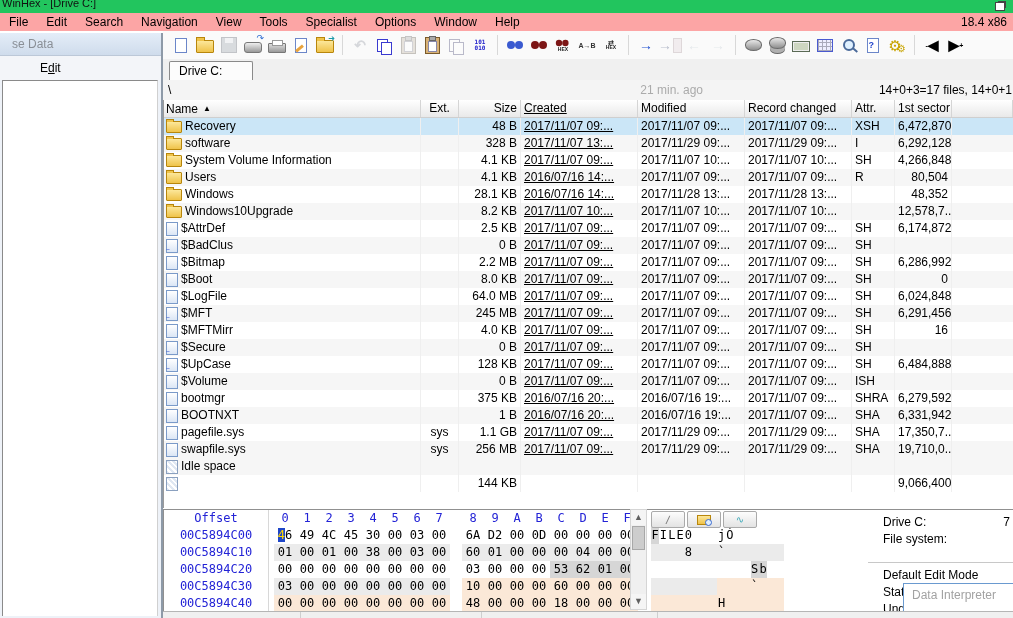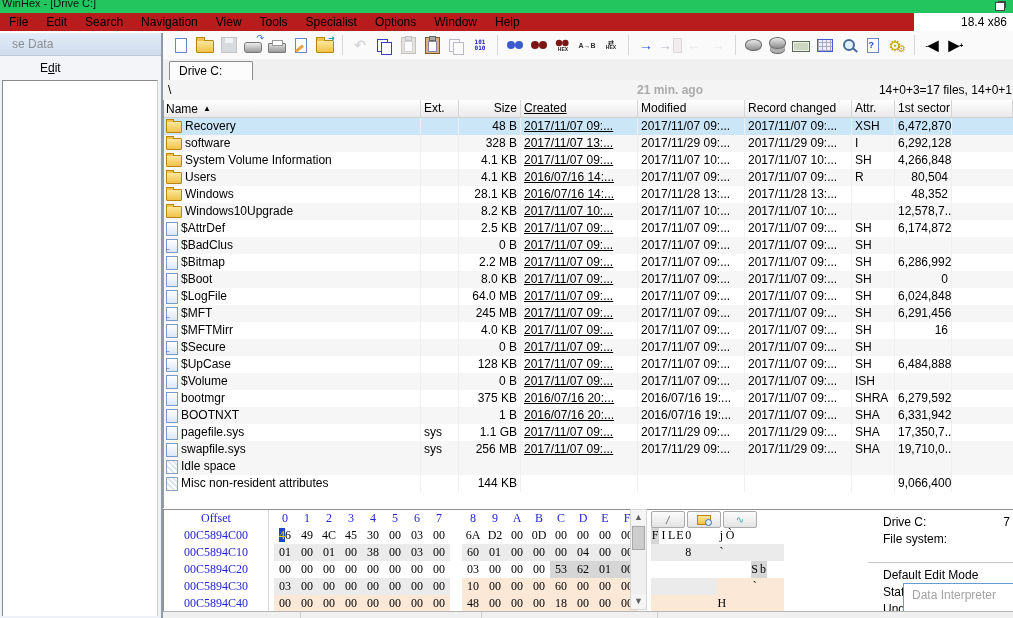--- a/index.html
+++ b/index.html
@@ -2,21 +2,21 @@
 <html><head>
 <meta charset="utf-8">
 <style>
   html,body{margin:0;padding:0;background:#fff;}
   #win{position:relative;width:1013px;height:618px;overflow:hidden;background:#fff;
        font-family:"Liberation Sans",sans-serif;font-size:12px;color:#000;}
   
   #titlebar{position:absolute;left:0;top:0;width:1013px;height:13px;background:#22c55e;overflow:hidden;}
   #titletext{position:absolute;left:2px;top:-3px;font-size:11px;color:#111;}
   #restore-ic{position:absolute;right:8px;top:2px;width:8px;height:7px;border:1px solid #444;background:#fff;box-shadow:2px -2px 0 -1px #444;}
-  #menubar{position:absolute;left:0;top:13px;width:914px;height:18px;background:#b91c1c;display:flex;align-items:center;}
+  #menubar{position:absolute;left:0;top:13px;width:1013px;height:18px;background:#fca5a5;display:flex;align-items:center;}
   .mitem{padding:0 9px;height:18px;line-height:18px;cursor:default;}
   #version{position:absolute;right:6px;top:0;height:18px;line-height:18px;color:#000;}
   
   #sidebar{position:absolute;left:0;top:33px;width:161px;height:585px;background:#eef2f8;border-right:2px solid #8e9aa8;}
   #sb-title{height:22px;line-height:22px;background:linear-gradient(#e4edf8,#cfdcec);color:#8a8f96;padding-left:12px;border-bottom:1px solid #bcc8d8;}
   #sb-menu{height:24px;line-height:24px;background:#f3f5f9;}
   #sb-edit{display:inline-block;margin-left:36px;padding:0 4px;}
   #sb-edit .accel{text-decoration:underline;}
   #sb-body{position:absolute;left:2px;top:47px;right:3px;bottom:2px;background:#fff;border:1px solid #8a8a8a;border-right-color:#d0d0d0;border-bottom:none;}
   
@@ -61,49 +61,49 @@
   .shape-mag{width:8px;height:8px;border:2px solid #4a6a9a;border-radius:50%;background:#dff0ff;position:relative;}
   .shape-mag::after{content:"";position:absolute;left:7px;top:8px;width:6px;height:2px;background:#4a6a9a;transform:rotate(40deg);}
   .gear{color:#c8a400;font-size:15px;line-height:15px;}
   .gear.sm{font-size:10px;margin-left:-5px;margin-top:6px;}
   .pm{font-size:7px;font-weight:bold;vertical-align:top;}
   
   #tabstrip{position:absolute;left:163px;top:59px;width:850px;height:21px;background:#f0f0f0;border-bottom:1px solid #9a9a9a;}
   #tab-drive{position:absolute;left:6px;top:2px;width:84px;height:19px;line-height:18px;background:#fcfcfc;border:1px solid #8a8a8a;border-bottom:none;border-radius:2px 2px 0 0;padding-left:9px;box-sizing:border-box;}
   #pathbar{position:absolute;left:163px;top:80px;width:850px;height:20px;background:#f4f4f4;border-bottom:1px solid #b8b8b8;}
   #pb-path{position:absolute;left:5px;top:0;line-height:20px;color:#000;}
-  #pb-age{position:absolute;left:0;right:310px;text-align:right;line-height:20px;color:#ababab;font-weight:bold;}
+  #pb-age{position:absolute;left:0;right:310px;text-align:right;line-height:20px;color:#ababab;}
   #pb-count{position:absolute;right:1px;top:0;line-height:20px;color:#000;white-space:nowrap;}
   
   #ftable{position:absolute;left:163px;top:100px;width:850px;height:408px;background:#fff;border-left:1px solid #9a9a9a;box-sizing:border-box;}
   #fhead{display:flex;height:17px;background:linear-gradient(#ffffff,#e9e9e9);border-bottom:1px solid #cfcfcf;}
   #fhead .c{border-right:1px solid #d5d5d5;font-size:12px;line-height:16px;}
   .frow{display:flex;height:17px;line-height:17px;background:#fff;}
   .frow.alt{background:#f6f6f6;}
   .frow.sel{background:#cbe6f7;}
   .c{box-sizing:border-box;padding:0 3px;white-space:nowrap;overflow:hidden;flex:none;border-right:1px solid #efefef;}
   .c.cname{width:257px;display:flex;align-items:center;gap:3px;padding-left:2px;}
-  .c.cext{width:38px;}
+  .c.cext{width:38px;text-align:center;}
   .c.csize{width:62px;text-align:right;}
   .c.cdate{width:117px;text-decoration:underline;}
   .c.cdate2{width:107px;}
   .c.cattr{width:43px;}
   .c.csect{width:57px;text-align:right;}
   .c.cfill{flex:1;border-right:none;}
   .sorta{font-size:8px;margin-left:2px;}
   .fsuffix{color:#9a9a9a;}
   .fico{flex:none;display:inline-block;position:relative;}
   .fico.folder{width:14px;height:10px;background:linear-gradient(#fce79a,#efc34a);border:1px solid #b8860b;border-radius:1px;margin-top:1px;}
   .fico.folder::before{content:"";position:absolute;left:-1px;top:-3px;width:6px;height:2px;background:#efc34a;border:1px solid #b8860b;border-bottom:none;}
   .fico.file,.fico.filedot{width:10px;height:12px;background:linear-gradient(#fff,#dbe6f5);border:1px solid #7a9ac9;}
   .fico.filedot::after{content:"...";position:absolute;left:-1px;bottom:-4px;color:#2244cc;font-size:7px;letter-spacing:-1px;}
   .fico.hatch{width:10px;height:12px;border:1px solid #8aa0bf;background:repeating-linear-gradient(45deg,#dfe7f2 0 2px,#ffffff 2px 4px);}
   
   #hexpanel{position:absolute;left:163px;top:509px;width:650px;height:102px;background:#fff;border-top:1px solid #909090;border-left:1px solid #909090;box-sizing:border-box;font-family:"DejaVu Sans Mono",monospace;font-size:12px;}
-  .hrow{display:flex;height:17px;line-height:17px;white-space:pre;font-family:Liberation Serif, serif;}
+  .hrow{display:flex;height:17px;line-height:17px;white-space:pre;}
   .hoff{width:104px;text-align:center;color:#2323d6;flex:none;border-right:1px solid #d8d8d8;}
   .hbytes{display:flex;padding-left:5px;flex:none;}
   .hb{width:22px;text-align:center;flex:none;}
   .hb.gap{margin-left:12px;}
   .hb.g,.ha.g{background:#ebebeb;}
   .hb.d,.ha.d{background:#d6d6d6;}
   .hb.p,.ha.p{background:#fbe8d7;}
   .selnib{background:#1e46c8;color:#ffd700;}
   #hhead .hoff,#hhead .hb{color:#2323d6;}
   .hascii{display:flex;margin-left:13px;flex:none;}
@@ -592,21 +592,20 @@
           <span class="c cdate"></span>
           <span class="c cdate2"></span>
           <span class="c cdate2"></span>
           <span class="c cattr"></span>
           <span class="c csect"></span>
           <span class="c cfill"></span>
         </div>
         <div class="frow">
           <span class="c cname">
             <span class="fico hatch"></span>
-            <span class="fname">Misc non-resident attributes</span>
           </span>
           <span class="c cext"></span>
           <span class="c csize">144 KB</span>
           <span class="c cdate"></span>
           <span class="c cdate2"></span>
           <span class="c cdate2"></span>
           <span class="c cattr"></span>
           <span class="c csect">9,066,400</span>
           <span class="c cfill"></span>
         </div>

